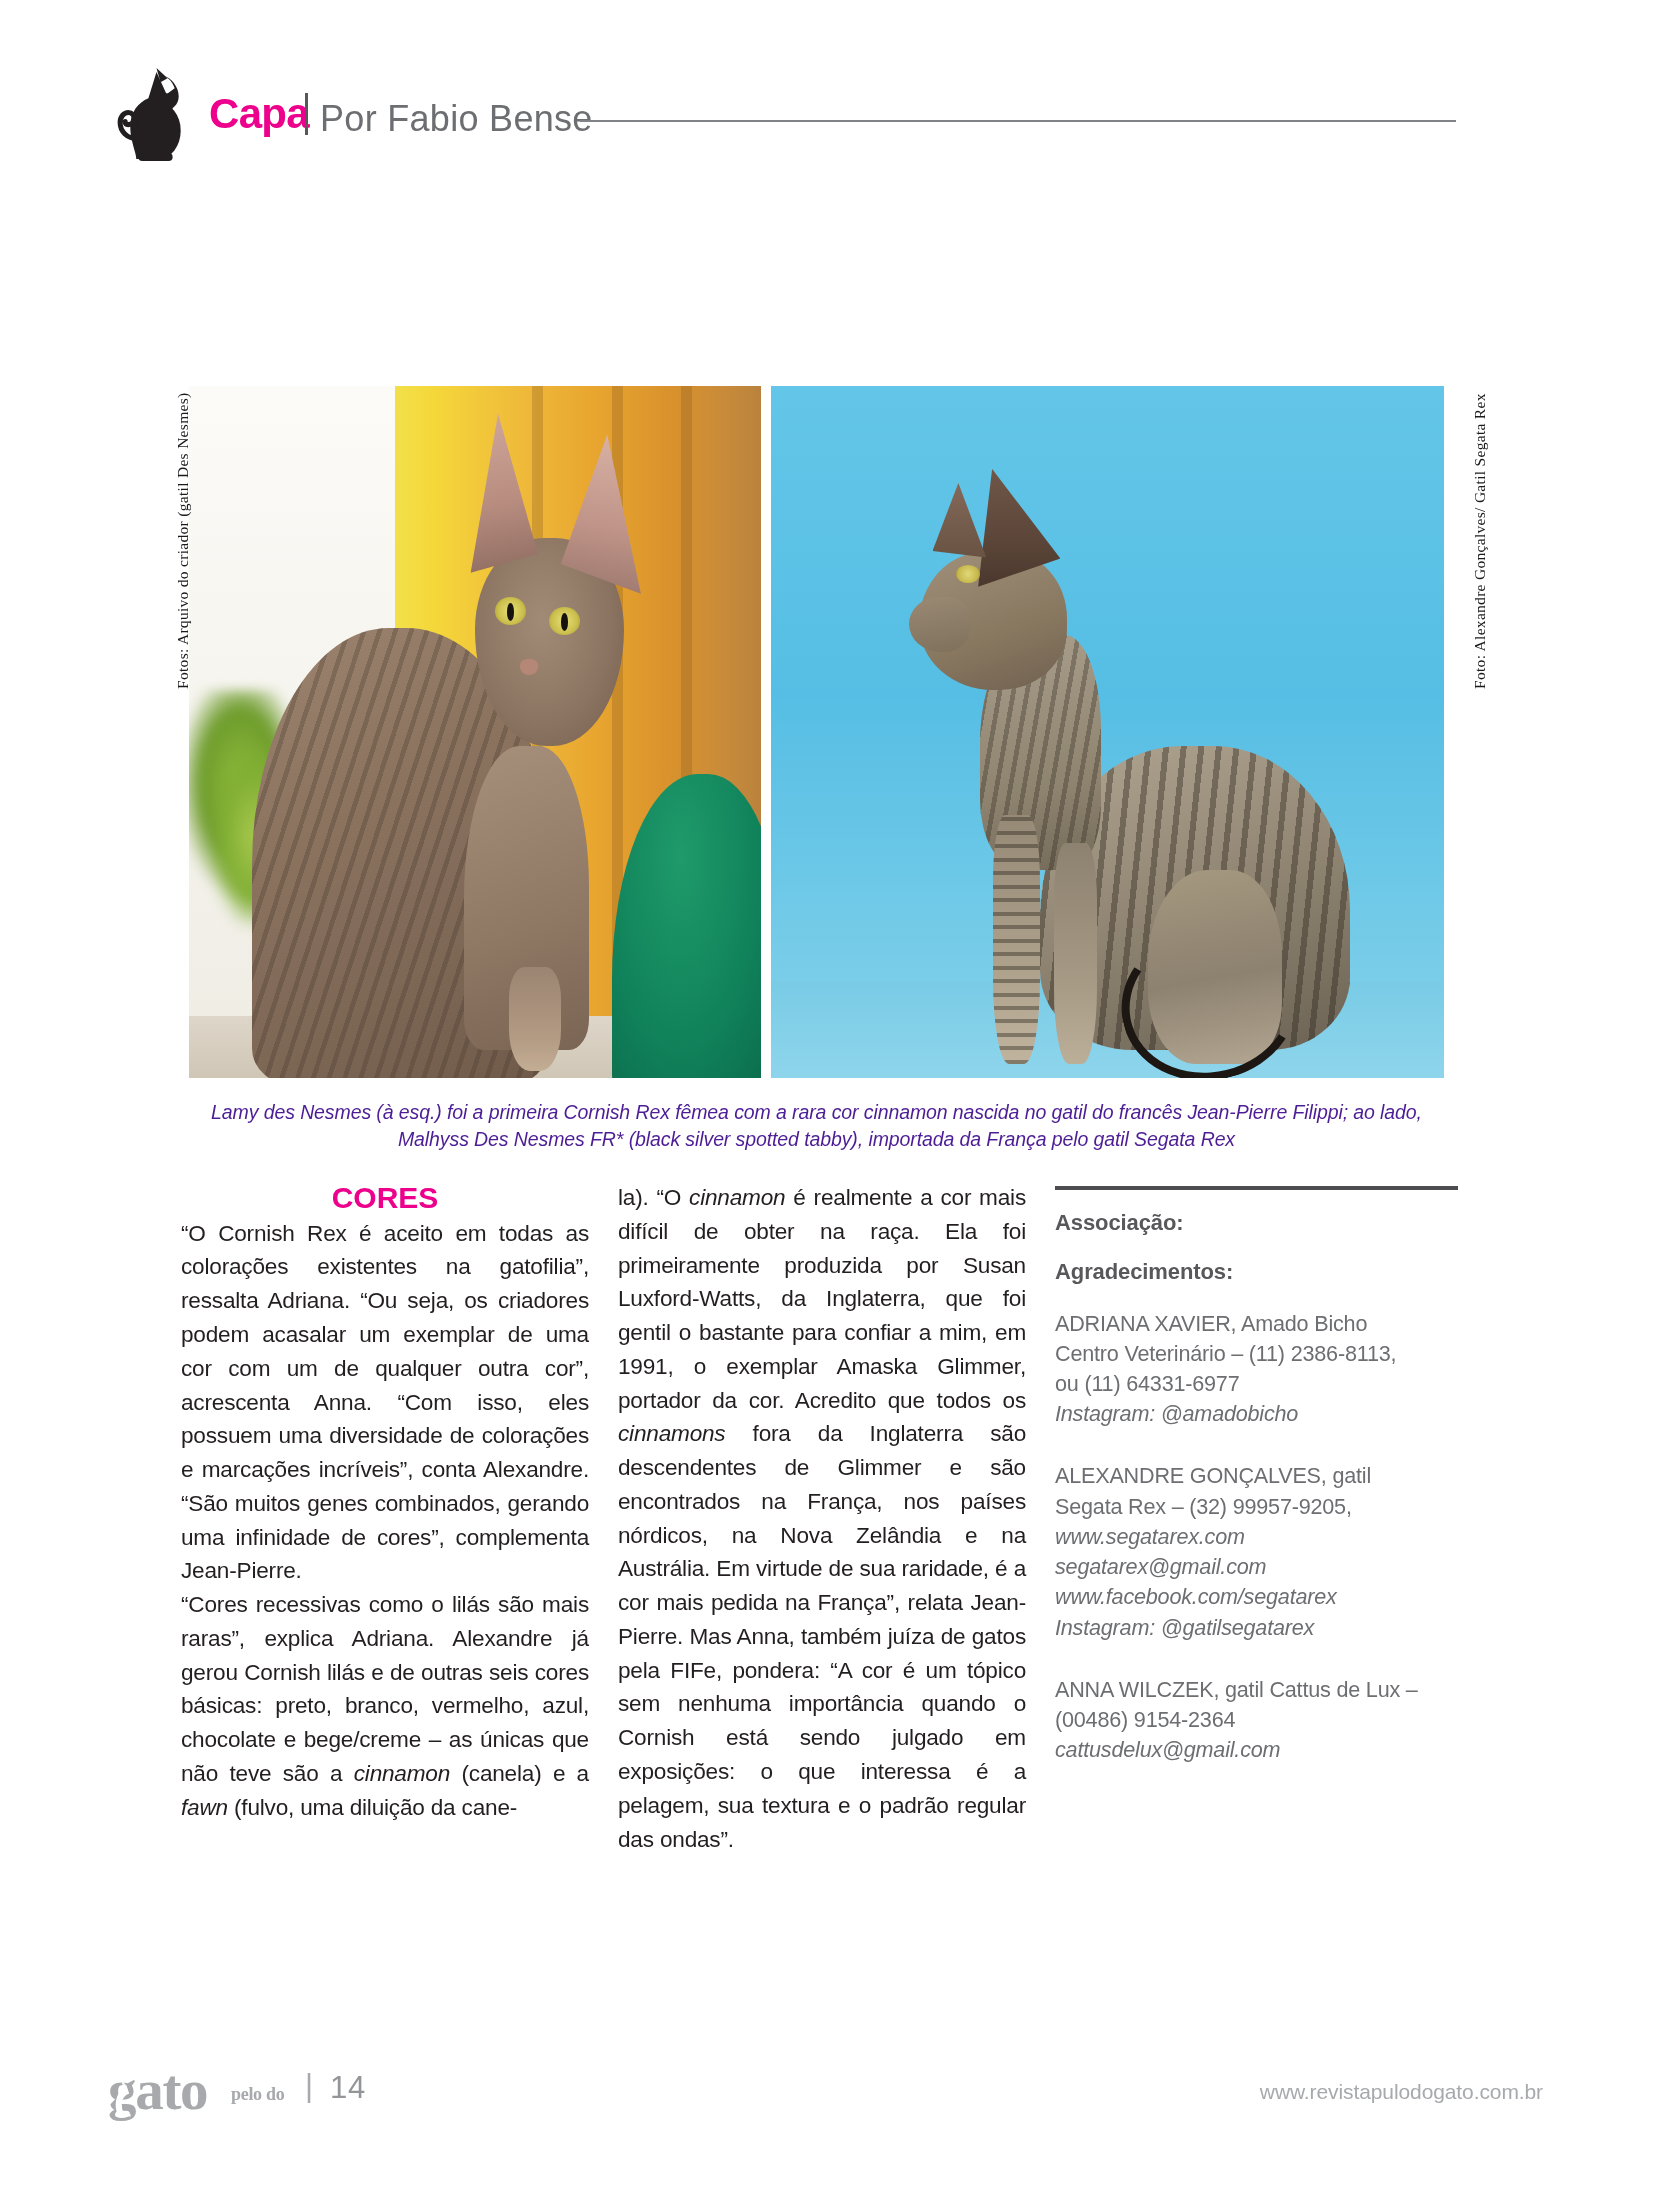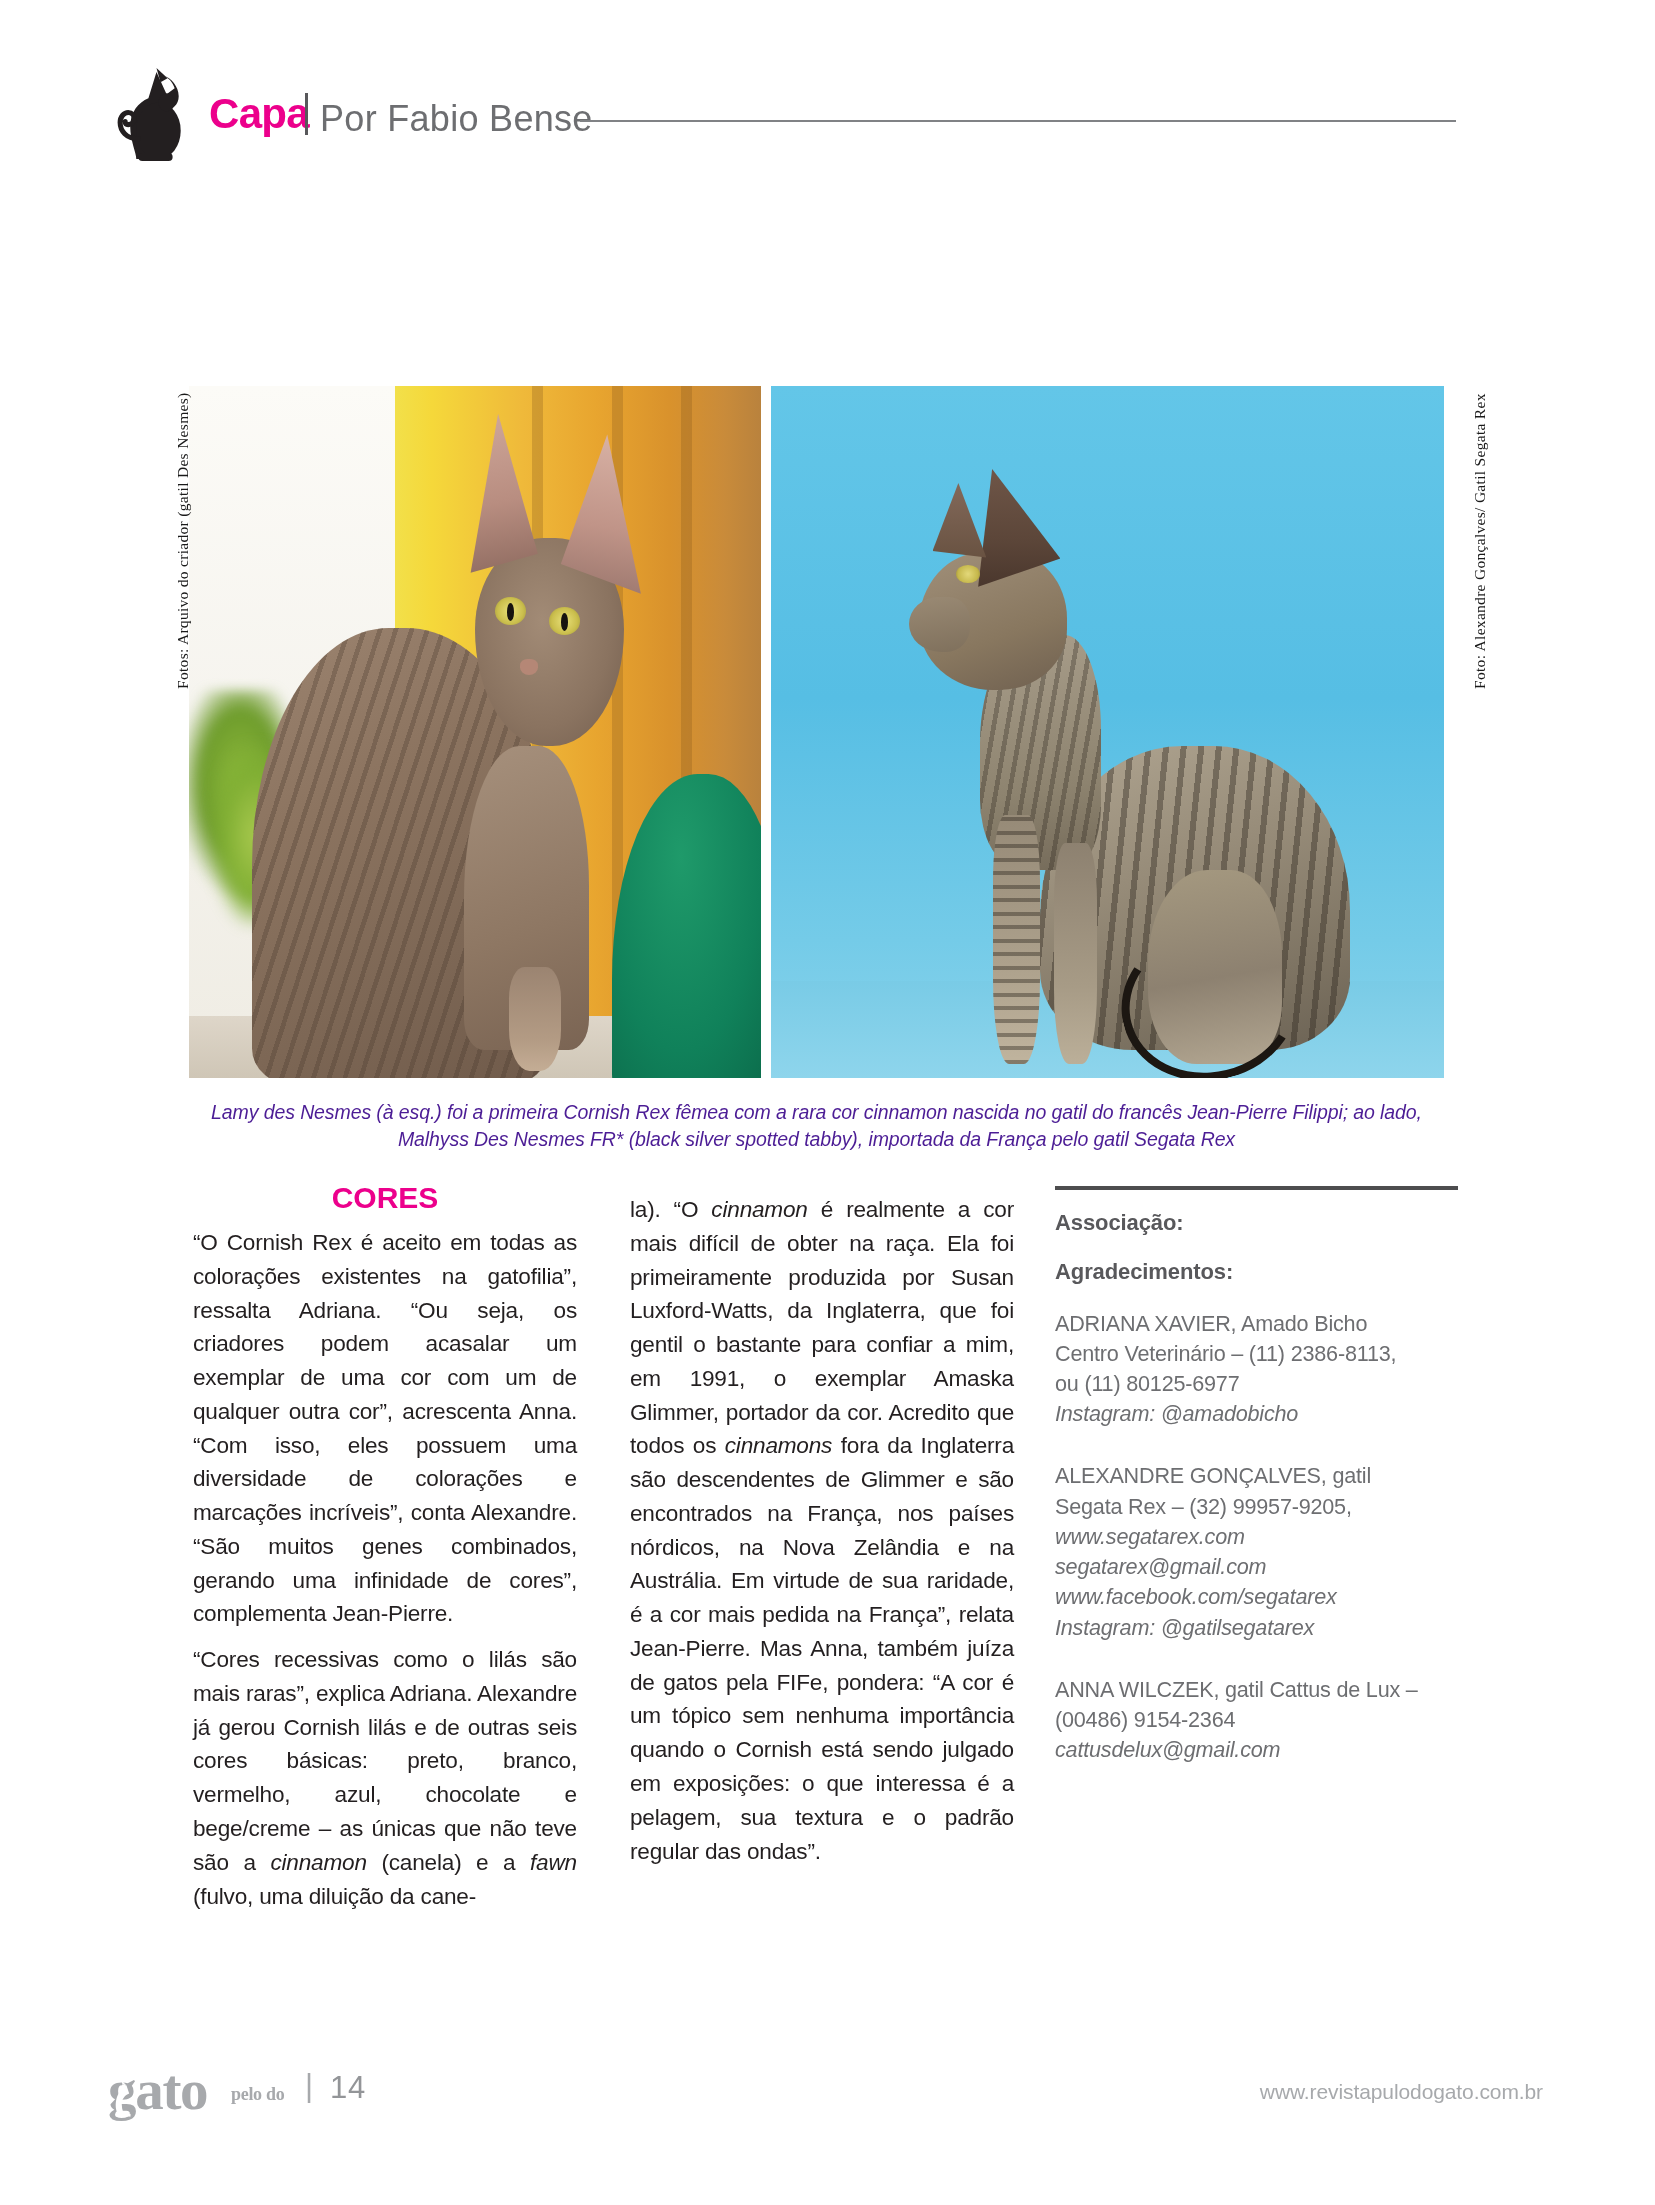--- a/index.html
+++ b/index.html
@@ -291,21 +291,21 @@
     text-align: center;
     letter-spacing: 0px;
     margin: 0 0 2.7px 0;
     line-height: 1.1;
   }
   .body-p {
     font-size: 22.6px;
     line-height: 1.495;
     color: #231f20;
     text-align: justify;
-    margin: 12px;
+    margin: 0;
     letter-spacing: -0.2px;
     -webkit-hyphens: none;
     hyphens: none;
   }
   .body-p + .body-p { text-indent: 0; }
   .body-p i { font-style: italic; }
 
   
   .sidebar-rule {
     width: 100%;
@@ -488,21 +488,21 @@
 <div class="col col-3">
   <div class="sidebar-rule"></div>
 
   <div class="sb-head">Associação:</div>
 
   <div class="sb-head">Agradecimentos:</div>
 
   <div class="sb-block">
     <div>ADRIANA XAVIER, Amado Bicho</div>
     <div>Centro Veterinário – (11) 2386-8113,</div>
-    <div>ou (11) 80125-6977</div>
+    <div>ou (11) 64331-6977</div>
     <div class="it">Instagram: @amadobicho</div>
   </div>
 
   <div class="sb-block">
     <div>ALEXANDRE GONÇALVES, gatil</div>
     <div>Segata Rex – (32) 99957-9205,</div>
     <div class="it">www.segatarex.com</div>
     <div class="it">segatarex@gmail.com</div>
     <div class="it">www.facebook.com/segatarex</div>
     <div class="it">Instagram: @gatilsegatarex</div>

